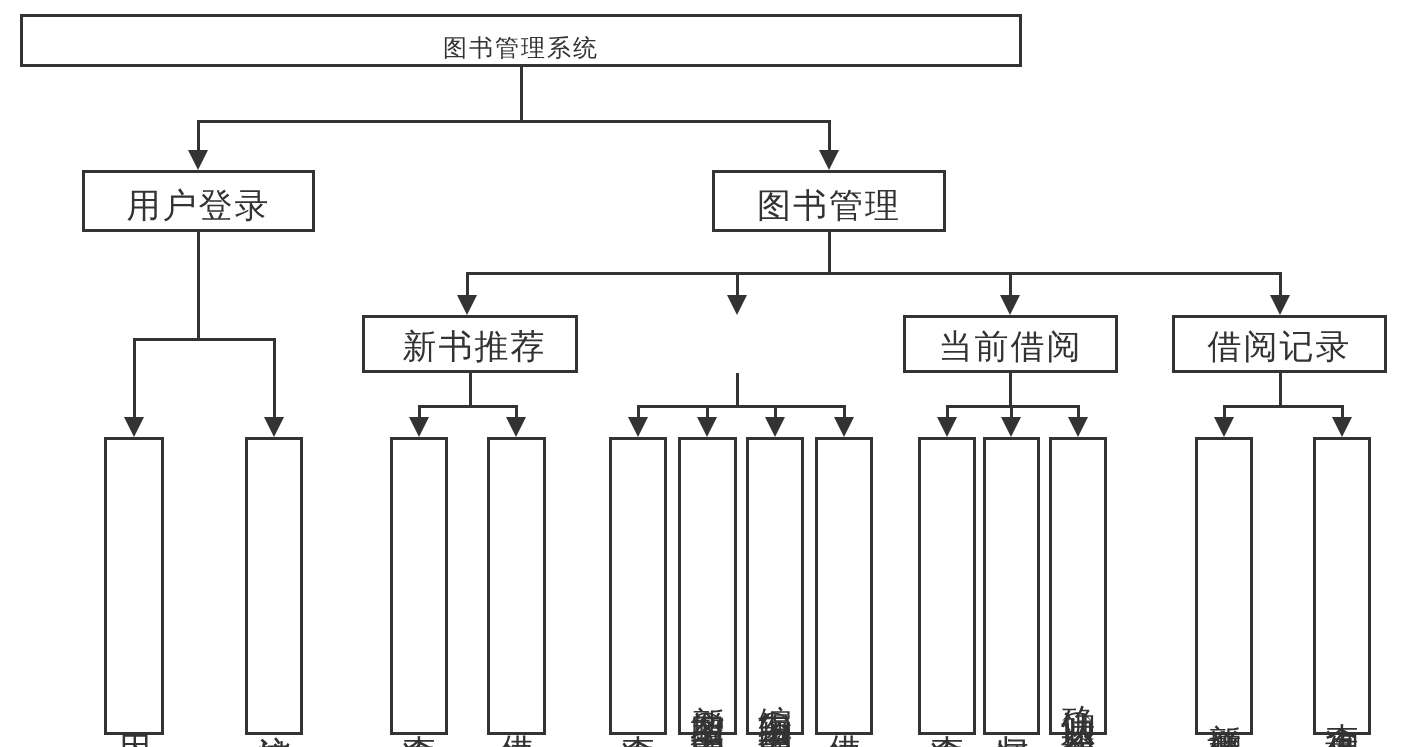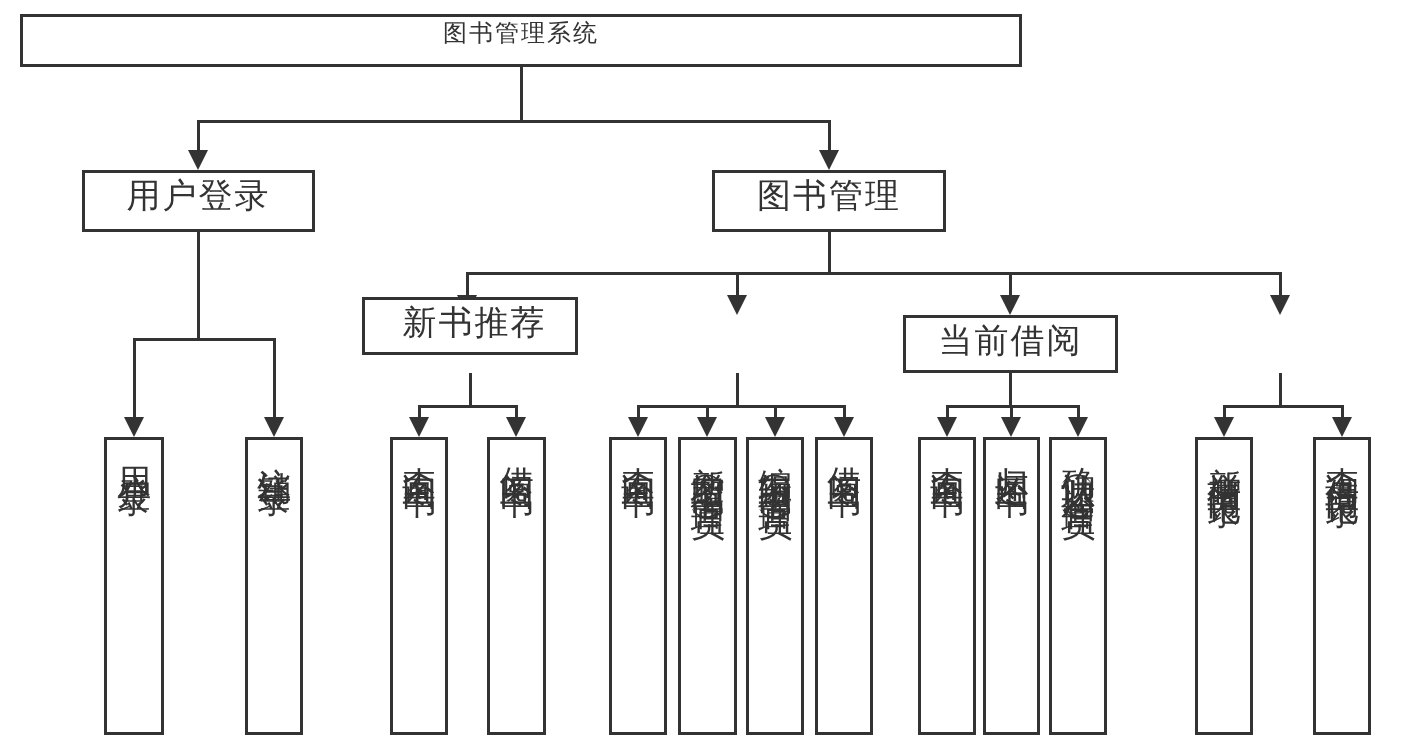--- a/index.html
+++ b/index.html
@@ -12,21 +12,21 @@
   .hline{position:absolute;height:3px;background:#333333;}
   .arrow{position:absolute;width:3px;background:#333333;}
   .arrow::after{
     content:"";position:absolute;left:50%;bottom:-20px;transform:translateX(-50%);
     width:0;height:0;border-left:10px solid transparent;border-right:10px solid transparent;
     border-top:20px solid #333333;
   }
   
   .node{
     position:absolute;background:#ffffff;border:3px solid #333333;box-sizing:border-box;
-    display:flex;align-items:flex-start;justify-content:center;color:#333333;
+    display:flex;align-items:flex-end;justify-content:center;color:#333333;
   }
   .node .lbl{font-size:34px;letter-spacing:2px;white-space:nowrap;}
   .node.root .lbl{font-size:24px;}
   .node.v .lbl{writing-mode:vertical-rl;text-orientation:mixed;letter-spacing:6px;line-height:1.1;}
   .watermark{
     position:absolute;top:719px;right:3px;font-size:21px;letter-spacing:1px;
     color:#a9a9a9;white-space:nowrap;z-index:5;
   }
 </style>
 </head>
@@ -78,25 +78,28 @@
     <span class="lbl">图书管理系统</span>
   </div>
 
   <div class="node" style="left:82px;top:170px;width:233px;height:62px;">
     <span class="lbl">用户登录</span>
   </div>
   <div class="node" style="left:712px;top:170px;width:234px;height:62px;">
     <span class="lbl">图书管理</span>
   </div>
 
-  <div class="node" style="left:362px;top:297px;width:216px;height:58px;padding-left:9px;">
+  <div class="node" style="left:362px;top:315px;width:216px;height:58px;padding-left:9px;">
     <span class="lbl">新书推荐</span>
   </div>
   <div class="node" style="left:903px;top:315px;width:215px;height:58px;">
     <span class="lbl">当前借阅</span>
+  </div>
+  <div class="node" style="left:1172px;top:315px;width:215px;height:58px;">
+    <span class="lbl">借阅记录</span>
   </div>
 
   <div class="node v" style="left:104px;top:437px;width:60px;height:298px;">
     <span class="lbl">用户登录</span>
   </div>
   <div class="node v" style="left:245px;top:437px;width:58px;height:298px;">
     <span class="lbl">注销登录</span>
   </div>
 
   <div class="node v" style="left:390px;top:437px;width:58px;height:298px;">

